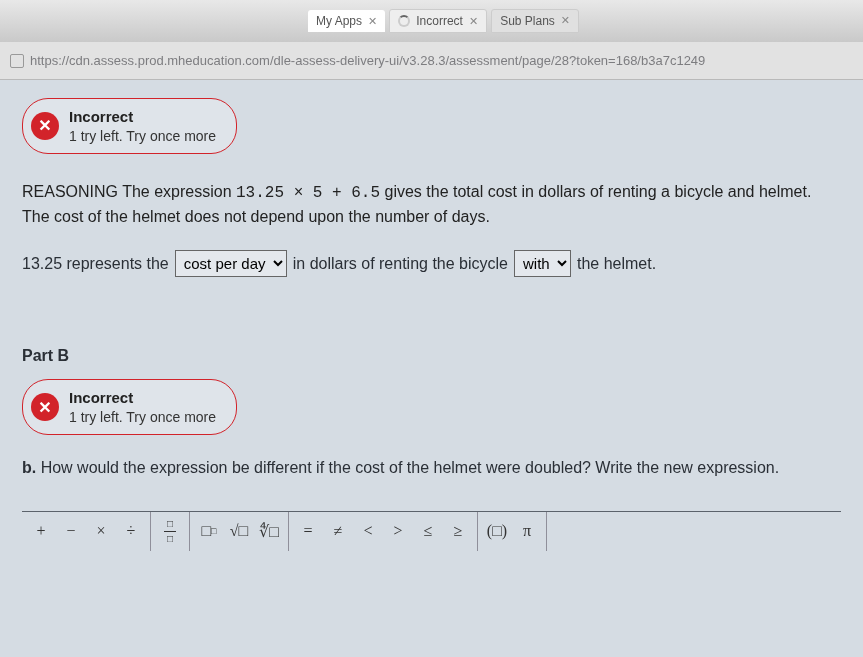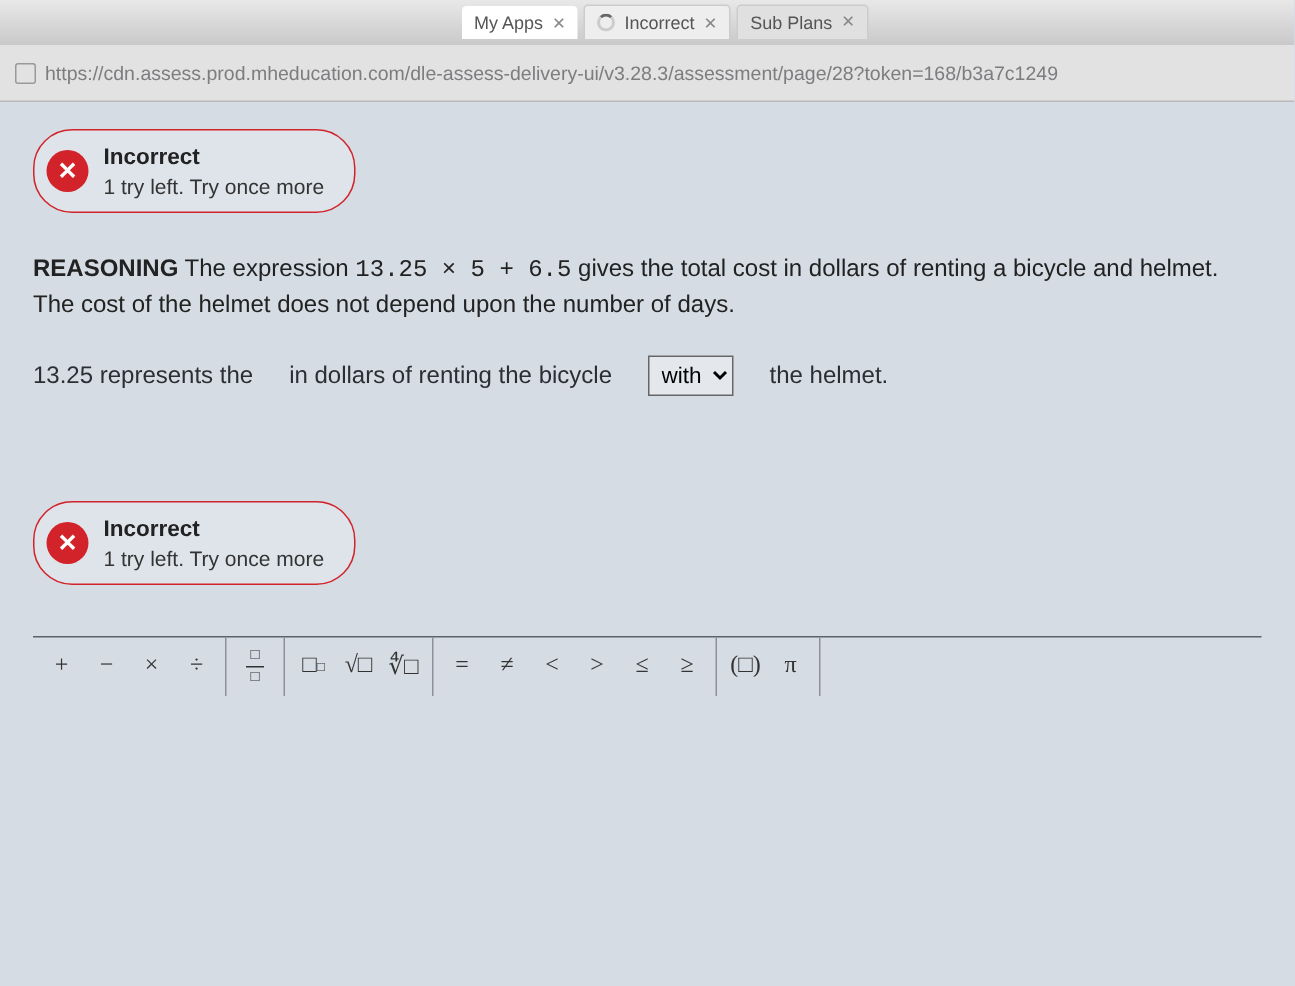--- a/index.html
+++ b/index.html
@@ -1,35 +1,35 @@
 <!DOCTYPE html>
 <html><head>
 <meta charset="utf-8">
 <style>
   *{box-sizing:border-box;margin:0;padding:0}
   body{font-family:Arial,Helvetica,sans-serif;background:#d5dce3;width:863px;height:657px;overflow:hidden;color:#2a2f36}
-  .tabs{display:flex;height:30px;background:linear-gradient(#e8e8e8,#c9c9c9);align-items:center;padding:0 8px;font-size:12px;color:#555}
+  .tabs{display:flex;height:42px;background:linear-gradient(#e8e8e8,#c9c9c9);align-items:center;padding:0 8px;font-size:12px;color:#555}
   .tab{display:flex;align-items:center;background:#fff;border-radius:3px 3px 0 0;padding:4px 8px;margin-left:300px;gap:6px}
   .tab2{display:flex;align-items:center;background:#eee;border:1px solid #ccc;border-radius:3px 3px 0 0;padding:4px 8px;margin-left:4px;gap:6px}
   .tab3{display:flex;align-items:flex-start;background:#e0e0e0;border:1px solid #ccc;border-radius:3px 3px 0 0;padding:4px 8px;margin-left:4px;gap:6px}
   .spinner{width:12px;height:12px;border:2px solid #ccc;border-top-color:#666;border-radius:50%}
   .close-x{color:#888;font-size:11px}
   .urlbar{display:flex;align-items:center;background:#e2e2e2;height:38px;padding:2px 10px;font-size:13px;color:#7d7d80;border-bottom:1px solid #b9b9b9}
   .url-icon{width:14px;height:14px;border:1px solid #999;border-radius:2px;margin-right:6px}
   .content{padding:18px 22px}
   .pill{display:inline-flex;align-items:center;gap:10px;border:1.5px solid #d2232a;border-radius:26px;padding:8px 20px 8px 8px;background:#dfe4ea}
   .x-badge{width:28px;height:28px;border-radius:50%;background:#d2232a;color:#fff;display:flex;align-items:center;justify-content:center;font-weight:bold;font-size:16px}
   .pill-t{display:flex;flex-direction:column;line-height:1.3}
   .pill-t .top{font-weight:bold;font-size:15px;color:#222}
   .pill-t .bot{font-size:14px;color:#333}
   .prob{margin-top:26px;font-size:16px;line-height:1.55;color:#222}
-  .prob b{font-weight:bold}
+  .prob b{font-weight:normal}
   .expr{font-family:Liberation Mono, monospace}
   .qa{margin-top:16px;font-size:16px}
-  .ans-line{margin-top:20px;font-size:16px;display:flex;align-items:center;flex-wrap:wrap;gap:24px}
+  .ans-line{margin-top:20px;font-size:16px;display:flex;align-items:center;flex-wrap:wrap;gap:6px}
   select{font-size:15px;padding:3px 4px;background:#e4e8ed;border:1px solid #666}
   .partB{margin-top:70px}
   .part-lbl{font-weight:bold;font-size:16px;margin-bottom:14px}
   .qb{margin-top:24px;font-size:16px}
   .toolbar{margin-top:34px;border-top:1px solid #5b626b;display:flex;height:40px;align-items:stretch}
   .tg{display:flex;align-items:center;border-right:1px solid #8f8f9a;padding:0 4px}
   .tb{width:30px;height:40px;display:flex;align-items:center;justify-content:center;font-size:16px;color:#333;font-family:'Times New Roman',serif}
   .frac-icon{display:flex;flex-direction:column;align-items:center;font-size:10px;line-height:1}
   .frac-icon .bar{width:12px;height:1px;background:#333;margin:2px 0}
 </style>
@@ -67,32 +67,37 @@
     </div>
   </div>
 
   <div class="prob">
     <b>REASONING</b><span> The expression </span><span class="expr">13.25 × 5 + 6.5</span><span> gives the total cost in dollars of renting a bicycle and helmet. The cost of the helmet does not depend upon the number of days.</span>
   </div>
 
 
   <div class="ans-line">
     <span>13.25 represents the </span>
+    <select><option>cost per day</option></select>
     <span> in dollars of renting the bicycle </span>
     <select><option>with</option></select>
     <span> the helmet.</span>
   </div>
 
   <div class="partB">
+    <div class="part-lbl">Part B</div>
     <div class="pill">
       <div class="x-badge">✕</div>
       <div class="pill-t">
         <span class="top">Incorrect</span>
         <span class="bot">1 try left. Try once more</span>
       </div>
+    </div>
+    <div class="qb">
+      <b>b.</b><span> How would the expression be different if the cost of the helmet were doubled? Write the new expression.</span>
     </div>
   </div>
 
   <div class="toolbar">
     <div class="tg">
       <div class="tb">+</div>
       <div class="tb">−</div>
       <div class="tb">×</div>
       <div class="tb">÷</div>
     </div>

